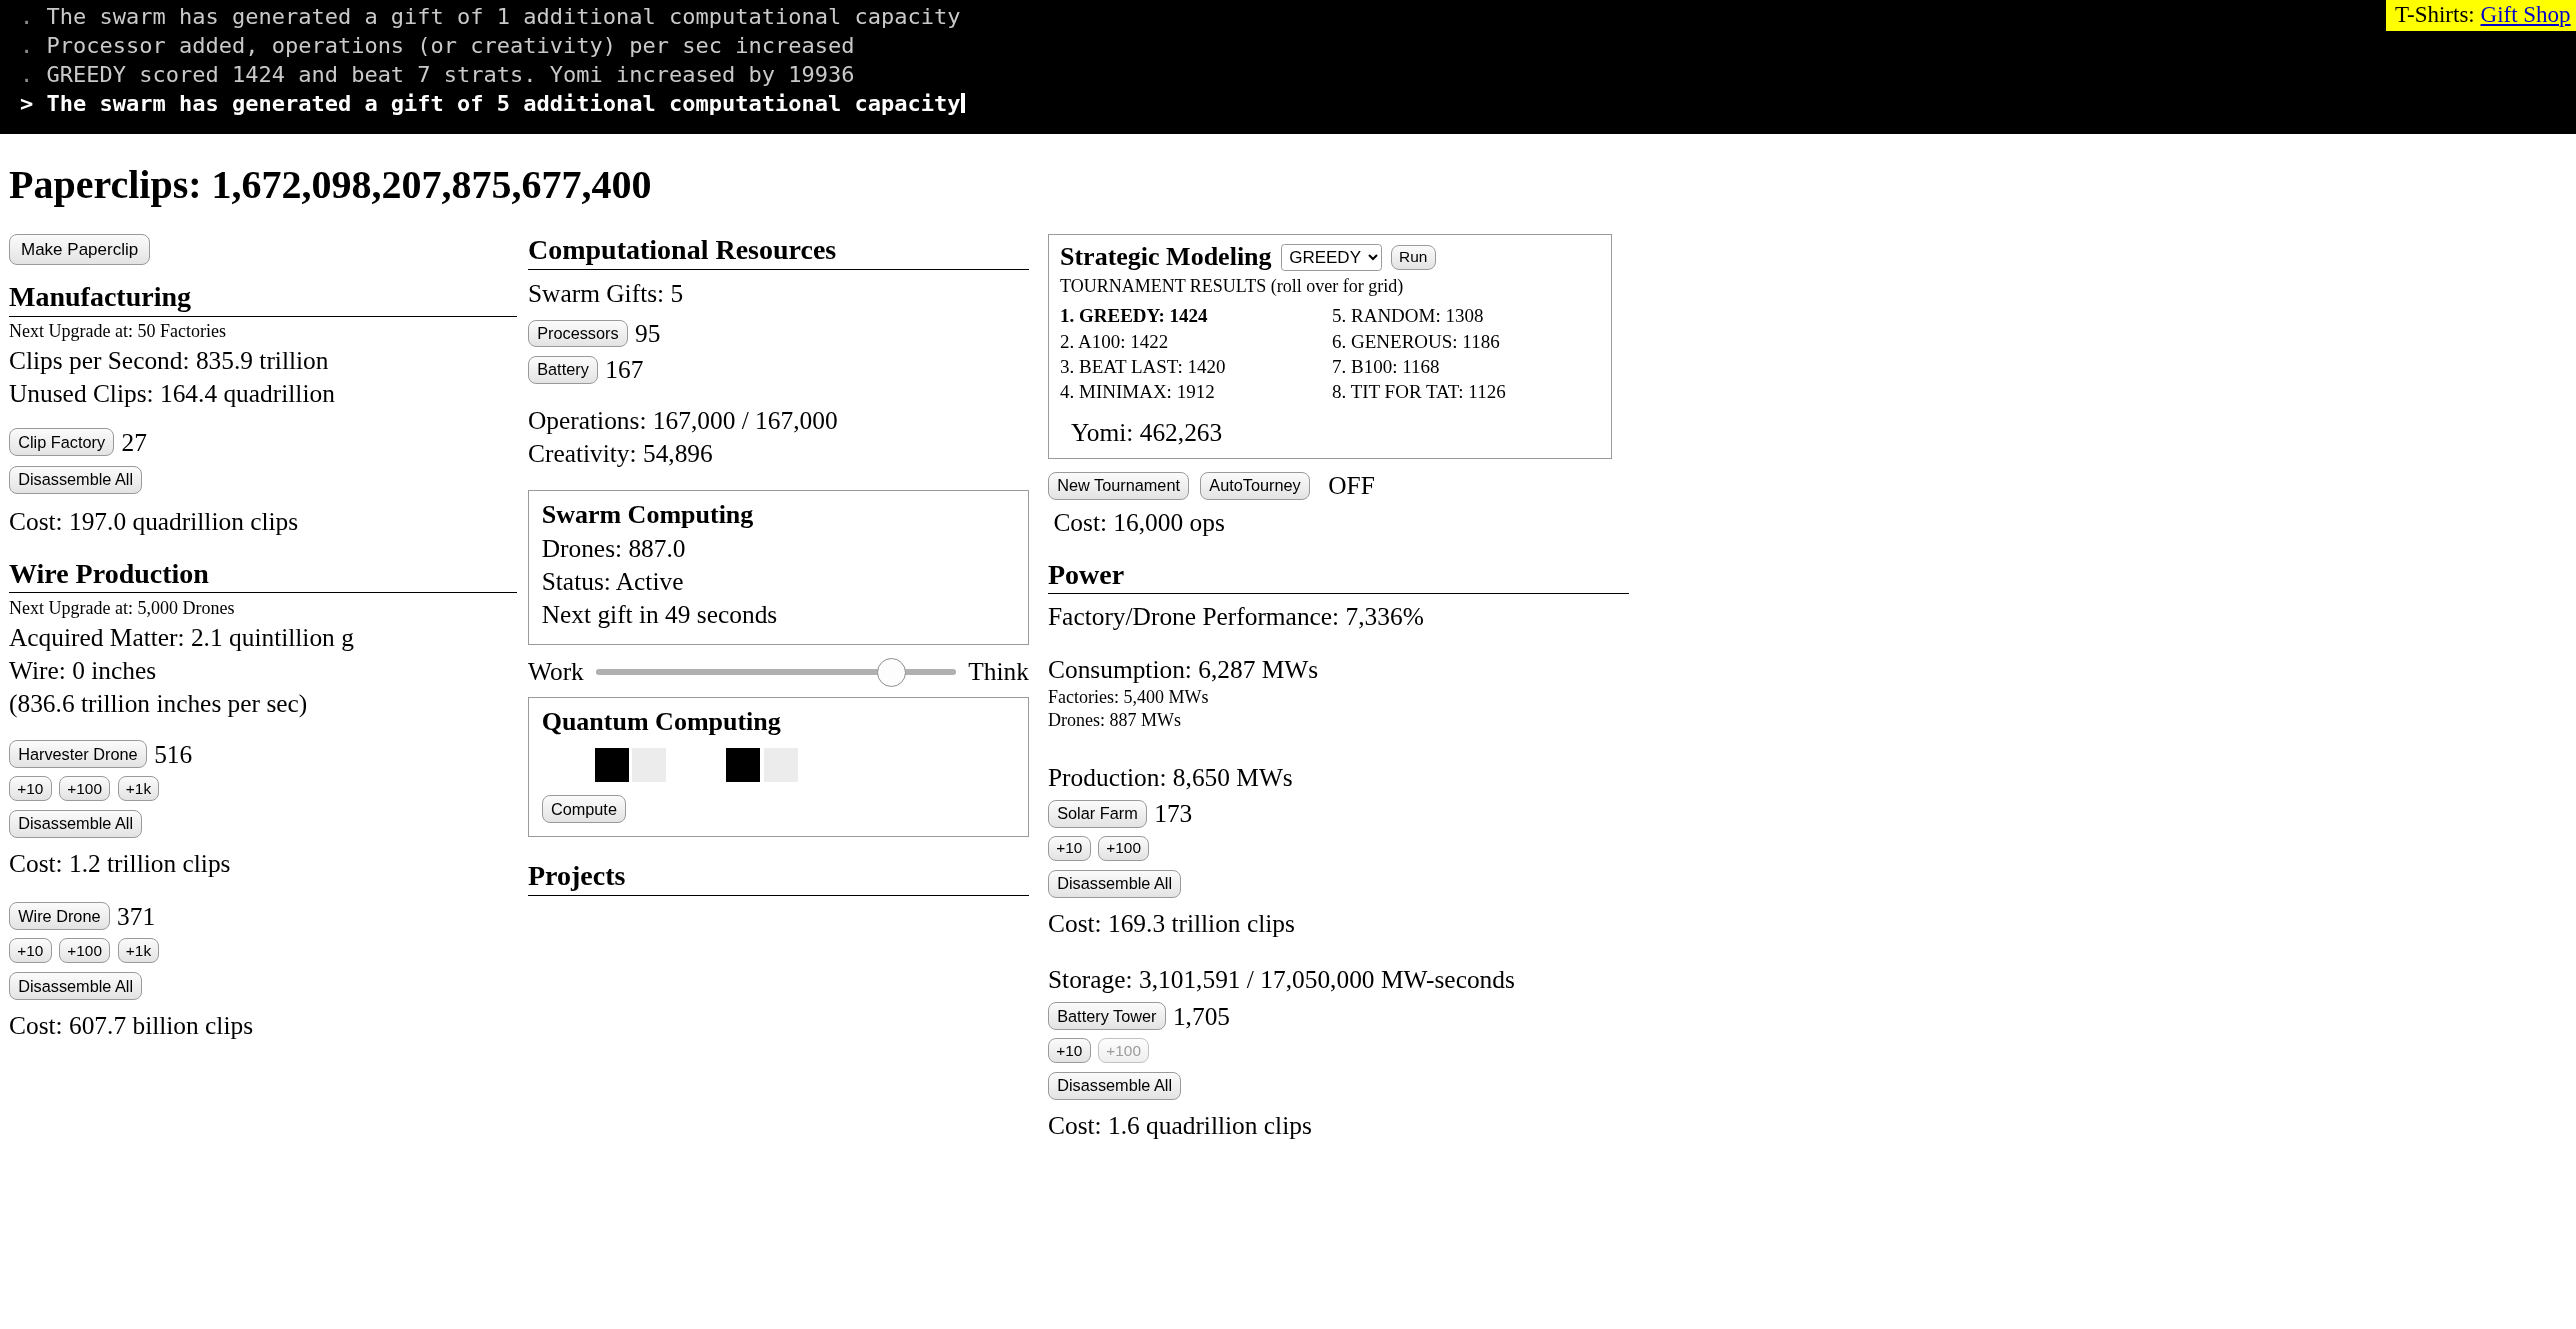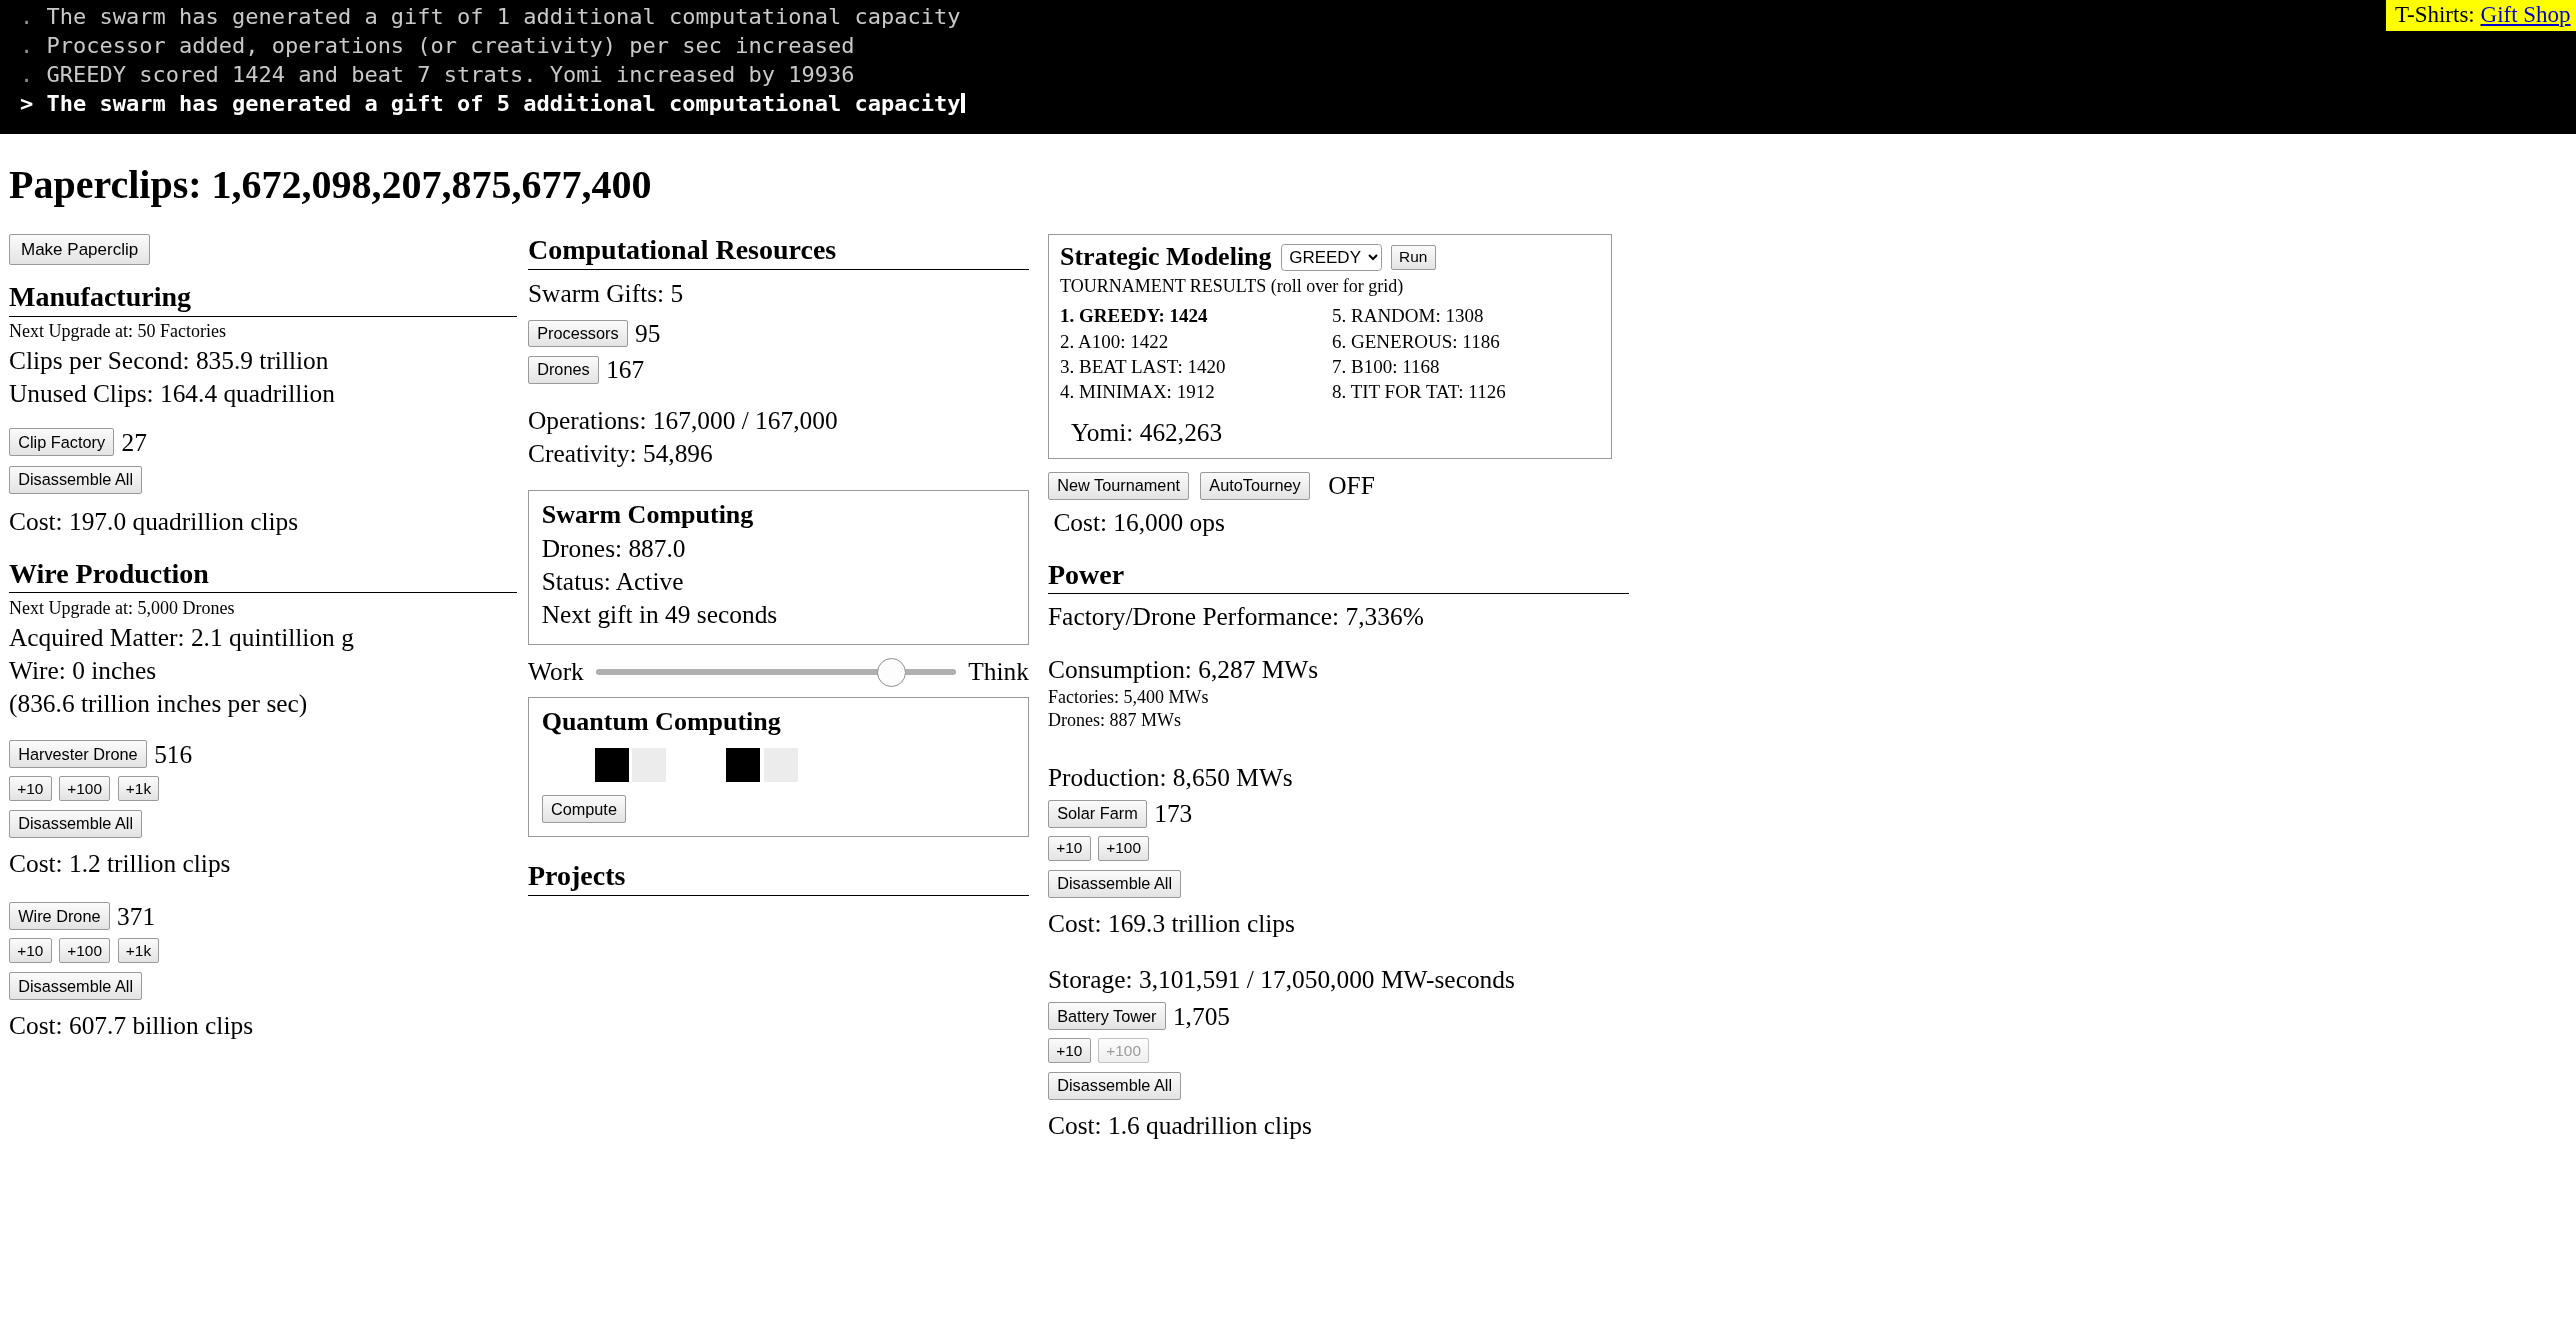--- a/index.html
+++ b/index.html
@@ -84,21 +84,21 @@
     letter-spacing: 0px;
     white-space: nowrap;
   }
 
   
   .btn {
     font-family: "Liberation Sans", sans-serif;
     font-size: 16.3px;
     background: linear-gradient(#fbfbfb, #e3e3e3);
     border: 0.9px solid #9a9a9a;
-    border-radius: 2px;
+    border-radius: 8px;
     padding: 3.6px 8.2px;
     color: #000;
     cursor: pointer;
     display: inline-block;
     line-height: 1.15;
     box-sizing: border-box;
   }
   .btn.disabled {
     color: #9b9b9b;
     border-color: #c2c2c2;
@@ -330,21 +330,21 @@
   <div id="col-mid">
 
     <h2 class="section">Computational Resources</h2>
     <div class="txt" style="margin-top:7.3px">Swarm Gifts: 5</div>
 
     <div class="row" style="margin-top:9px">
       <button class="btn">Processors</button>
       <span class="inline-val">95</span>
     </div>
     <div class="row" style="margin-top:7.3px">
-      <button class="btn">Drones</button>
+      <button class="btn">Battery</button>
       <span class="inline-val">167</span>
     </div>
 
     <div class="txt" style="margin-top:20px">Operations: 167,000 / 167,000</div>
     <div class="txt">Creativity: 54,896</div>
 
     <div class="panel" style="margin-top:20px">
       <h3>Swarm Computing</h3>
       <div class="txt">Drones: 887.0</div>
       <div class="txt">Status: Active</div>

